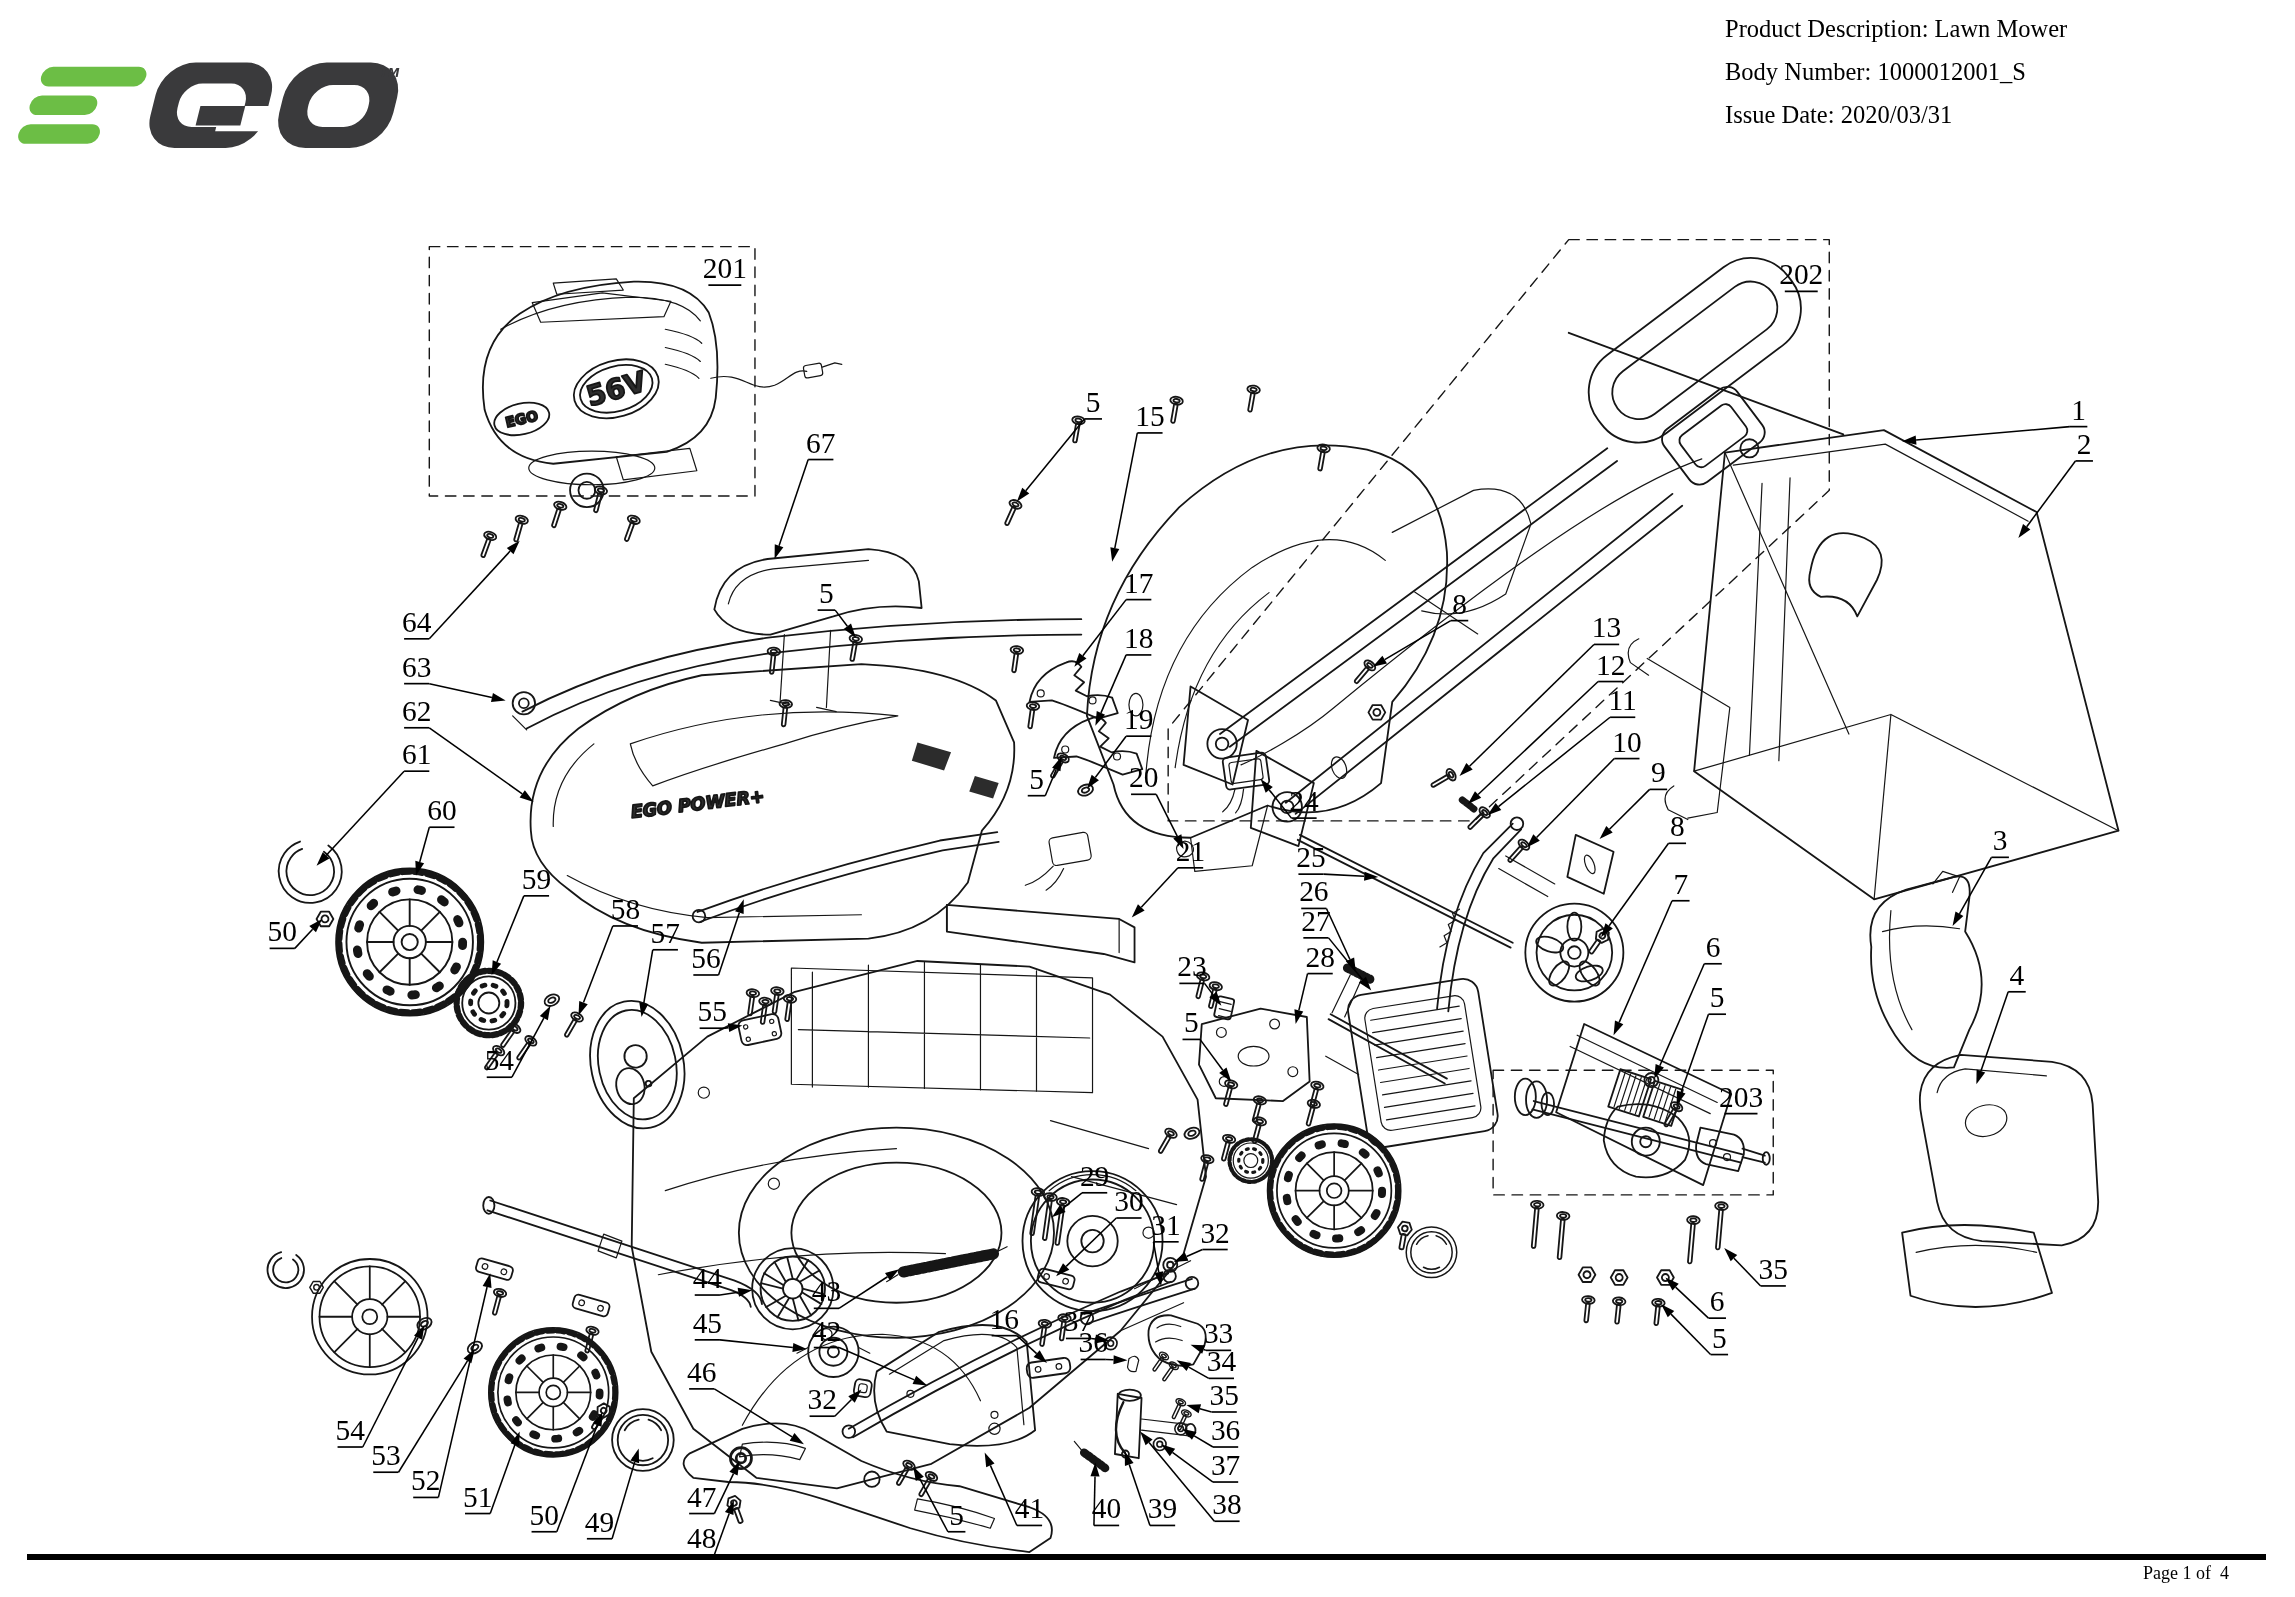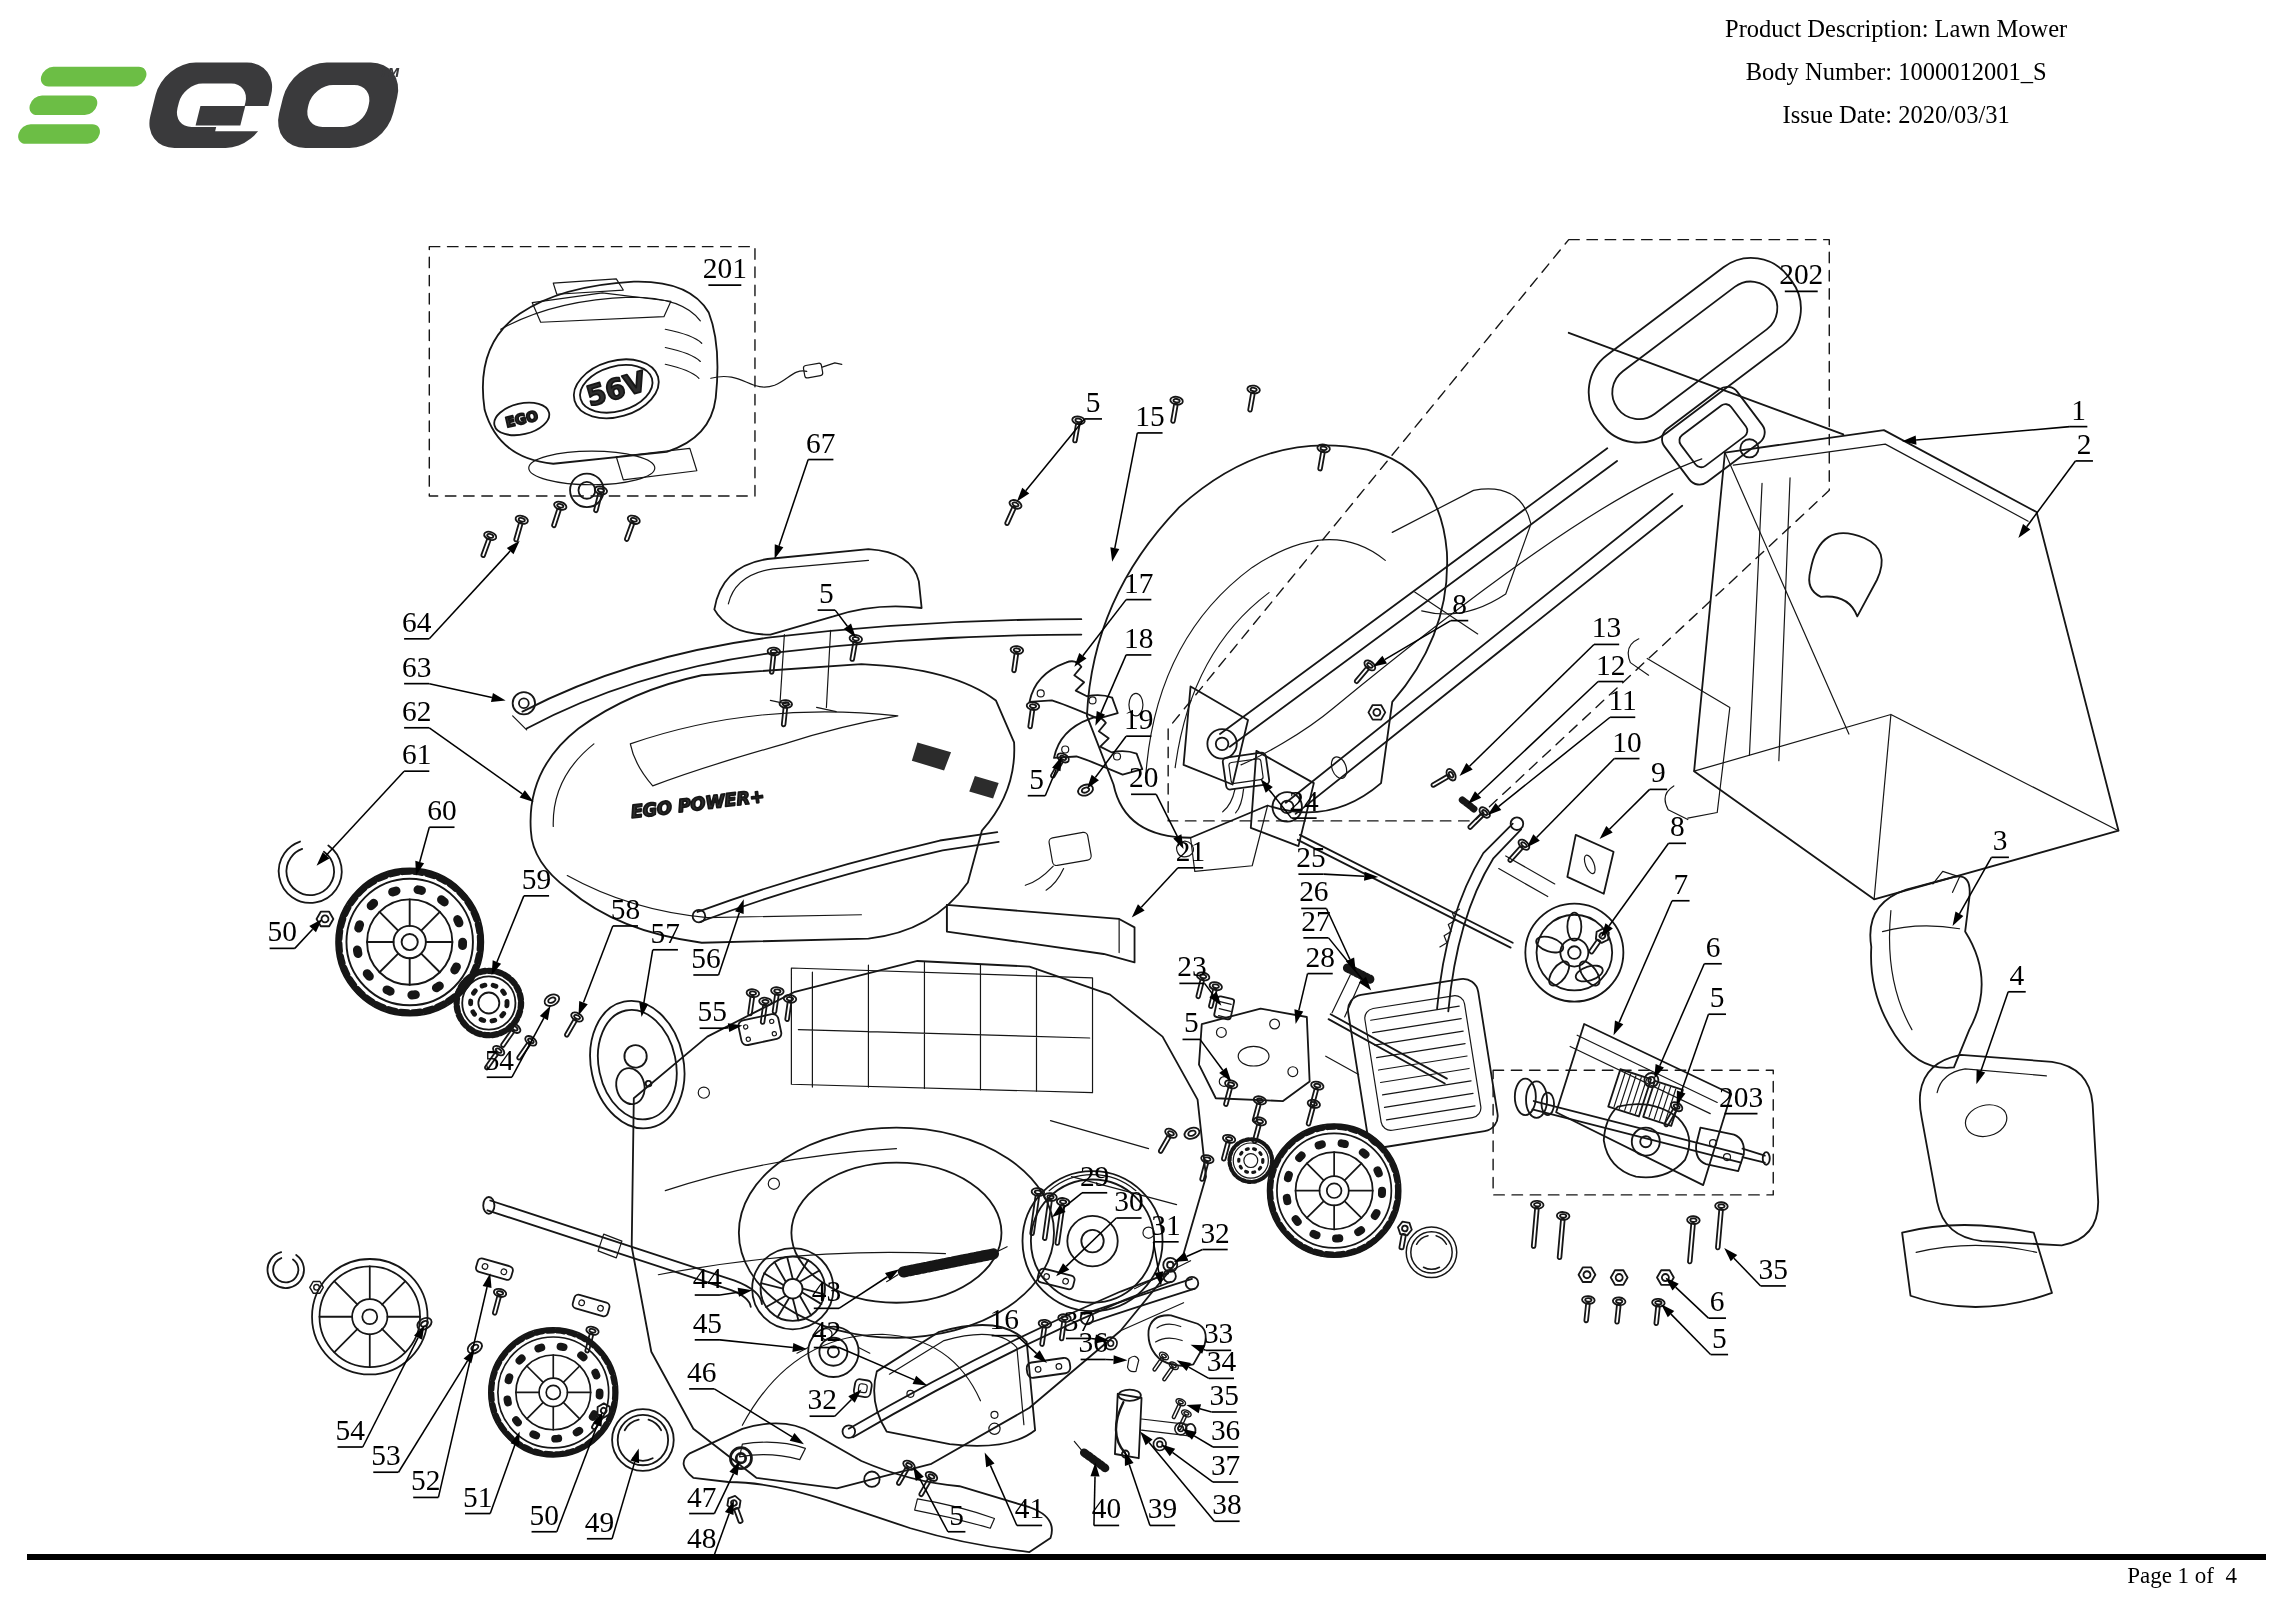--- a/index.html
+++ b/index.html
@@ -1,22 +1,22 @@
 <!DOCTYPE html>
 <html style="font-size:11.2px"><head>
 <meta charset="utf-8">
 <style>
   html,body{margin:0;padding:0;background:#e8e8e8;}
   .page{position:relative;width:2295px;height:1597px;background:#ffffff;overflow:hidden;
         font-family:"Liberation Serif", serif;color:#000;}
   .logo{position:absolute;left:9.8px;top:43px;width:420px;height:133px;font-style:italic;}
-  .info{position:absolute;left:1725px;top:7px;font-size:24.5px;line-height:43px;color:#000;text-align:center;}
+  .info{position:absolute;left:1725px;top:7px;font-size:24.5px;line-height:43px;color:#000;}
   .art{position:absolute;left:0;top:0;width:2295px;height:1597px;}
   .footer-line{position:absolute;left:27px;width:2239px;top:1554px;height:6.3px;background:#000;}
-  .footer-text{position:absolute;right:58px;top:1563px;font-size:23px;white-space:pre;}
+  .footer-text{position:absolute;right:66px;top:1563px;font-size:18px;white-space:pre;}
   svg .ln{fill:none;stroke:#161616;stroke-width:2.6;stroke-linecap:round;stroke-linejoin:round;}
   svg .thin{stroke-width:1.7;}
   svg .dash{stroke-dasharray:15 11;stroke-width:2;}
   svg text.co{font-family:"Liberation Serif",serif;font-size:42px;fill:#000;}
   svg .badge{font-family:"DejaVu Sans",sans-serif;font-weight:bold;fill:#2d2d2d;}
 </style>
 </head>
 <body>
 
 <div class="page">

